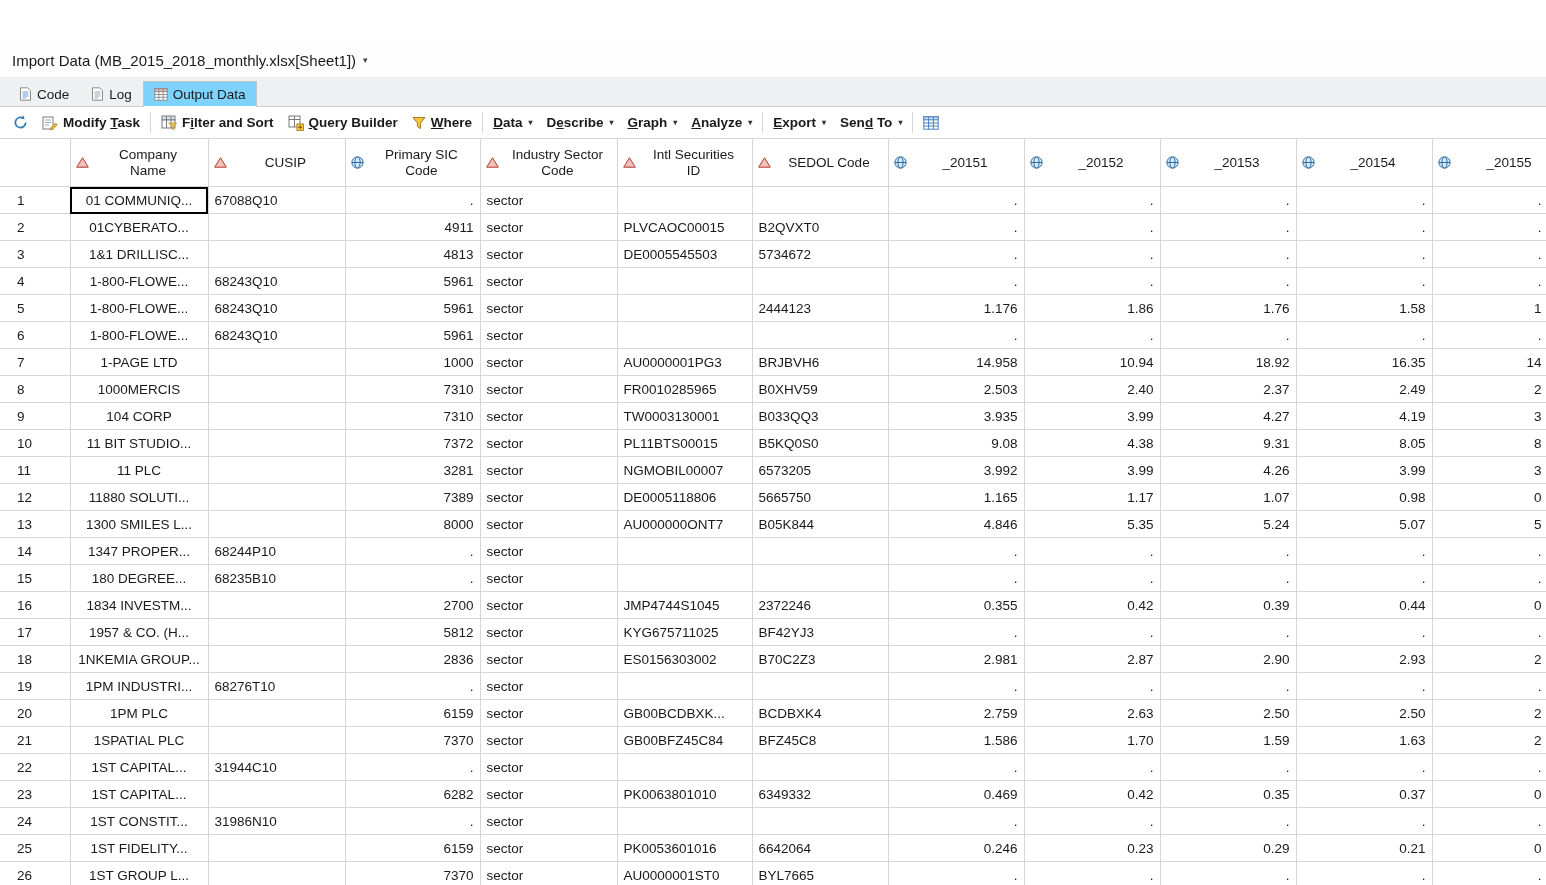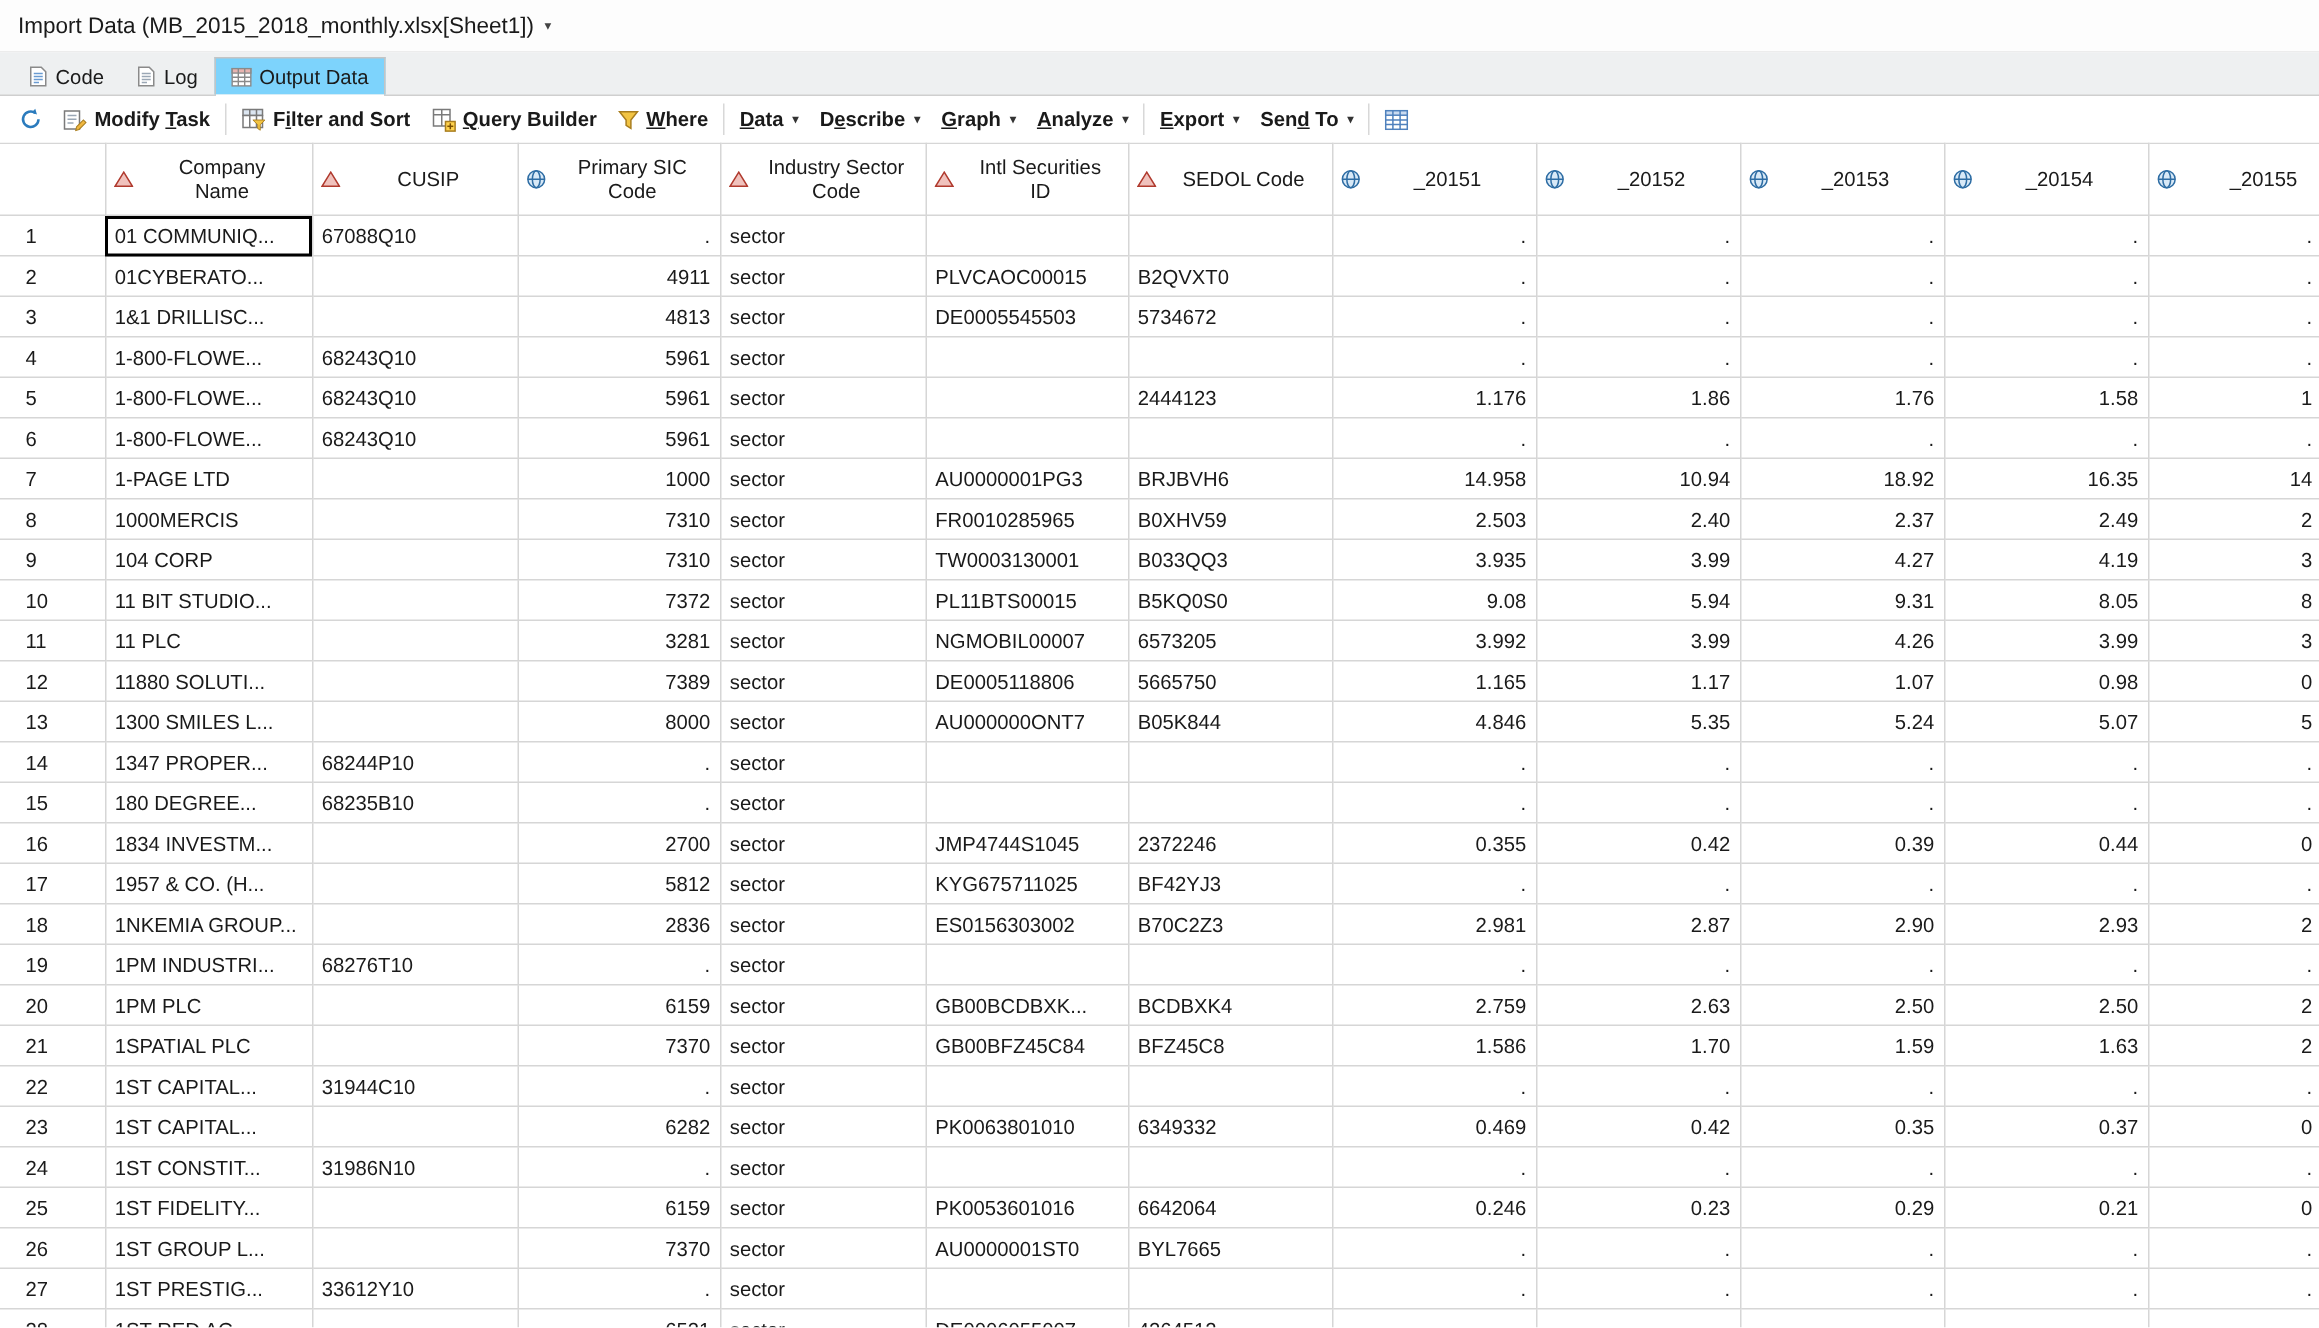--- a/index.html
+++ b/index.html
@@ -3,21 +3,21 @@
 <meta charset="utf-8">
 <style>
   * { box-sizing: border-box; }
   html, body { margin:0; padding:0; overflow:hidden; }
   body {
     width:1546px; height:885px;
     font-family:"Liberation Sans", sans-serif;
     color:#1a1a1a; background:#ffffff;
   }
   
-  .titlebar { height:35px; display:flex; align-items:center; gap:7px; padding:0 12px; font-size:15px; border-bottom:1px solid #ececec; background:#fdfdfd; }
+  .titlebar { height:35px; display:flex; align-items:center; gap:7px; padding:0 12px; font-size:15px; border-bottom:1px solid #ececec; background:#fdfdfd;margin-top:43px; }
   .caret { font-size:9px; color:#444; }
   
   .tabstrip { height:29px; background:#eef0f1; display:flex; align-items:stretch; padding:3px 8px 0 8px; border-bottom:1px solid #cfcfcf; }
   .tab { display:flex; align-items:center; gap:5px; padding:0 10px; font-size:13.5px; border:1px solid transparent; border-bottom:none; position:relative; cursor:default; }
   .tab.active { background:#7dd3fc; border-color:#c4c4c4; }
   .tab.active::after { content:''; position:absolute; left:0; right:0; bottom:-1px; height:1px; background:#fff; }
   .tab .ticon { display:flex; }
   
   .toolbar { height:31px; display:flex; align-items:center; padding:0 6px; font-size:13.5px; background:#fff; }
   .tbtn { display:flex; align-items:center; gap:5px; padding:3px 7px; white-space:nowrap; border-radius:2px;font-weight:bold; }
@@ -27,21 +27,21 @@
   
   .gridwrap { height:790px; overflow:hidden; }
   table { border-collapse:collapse; table-layout:fixed; width:1568px; }
   th, td { border:1px solid #d6d6d6; overflow:hidden; white-space:nowrap; }
   th:first-child, td:first-child { border-left:none; }
   thead th { height:48px; font-weight:400; font-size:13.5px; padding:0; background:#fff; vertical-align:middle; }
   td { height:27px; font-size:13.5px; padding:0 6px; background:#fff; }
   td.rownum { padding-left:17px; text-align:left; }
   td:last-child { padding-right:26px; }
   .c-left   { text-align:left; }
-  .c-center { text-align:left; }
+  .c-center { text-align:center; }
   .c-right  { text-align:right; }
   td.selected { outline:2px solid #000; outline-offset:-2px; }
   .hcell { display:flex; align-items:center; height:100%; }
   .colicon { margin-left:5px; display:flex; flex:0 0 auto; }
   .hlabel { flex:1; text-align:center; padding:0 3px; white-space:pre-line; line-height:1.18; }
 </style>
 </head>
 <body>
 
 <div class="titlebar">
@@ -465,21 +465,21 @@
         </tr>
         <tr>
           <td class="rownum">10</td>
           <td class="c-center">11 BIT STUDIO...</td>
           <td class="c-left"></td>
           <td class="c-right">7372</td>
           <td class="c-left">sector</td>
           <td class="c-left">PL11BTS00015</td>
           <td class="c-left">B5KQ0S0</td>
           <td class="c-right">9.08</td>
-          <td class="c-right">5.94</td>
+          <td class="c-right">4.38</td>
           <td class="c-right">9.31</td>
           <td class="c-right">8.05</td>
           <td class="c-right">8</td>
         </tr>
         <tr>
           <td class="rownum">11</td>
           <td class="c-center">11 PLC</td>
           <td class="c-left"></td>
           <td class="c-right">3281</td>
           <td class="c-left">sector</td>

